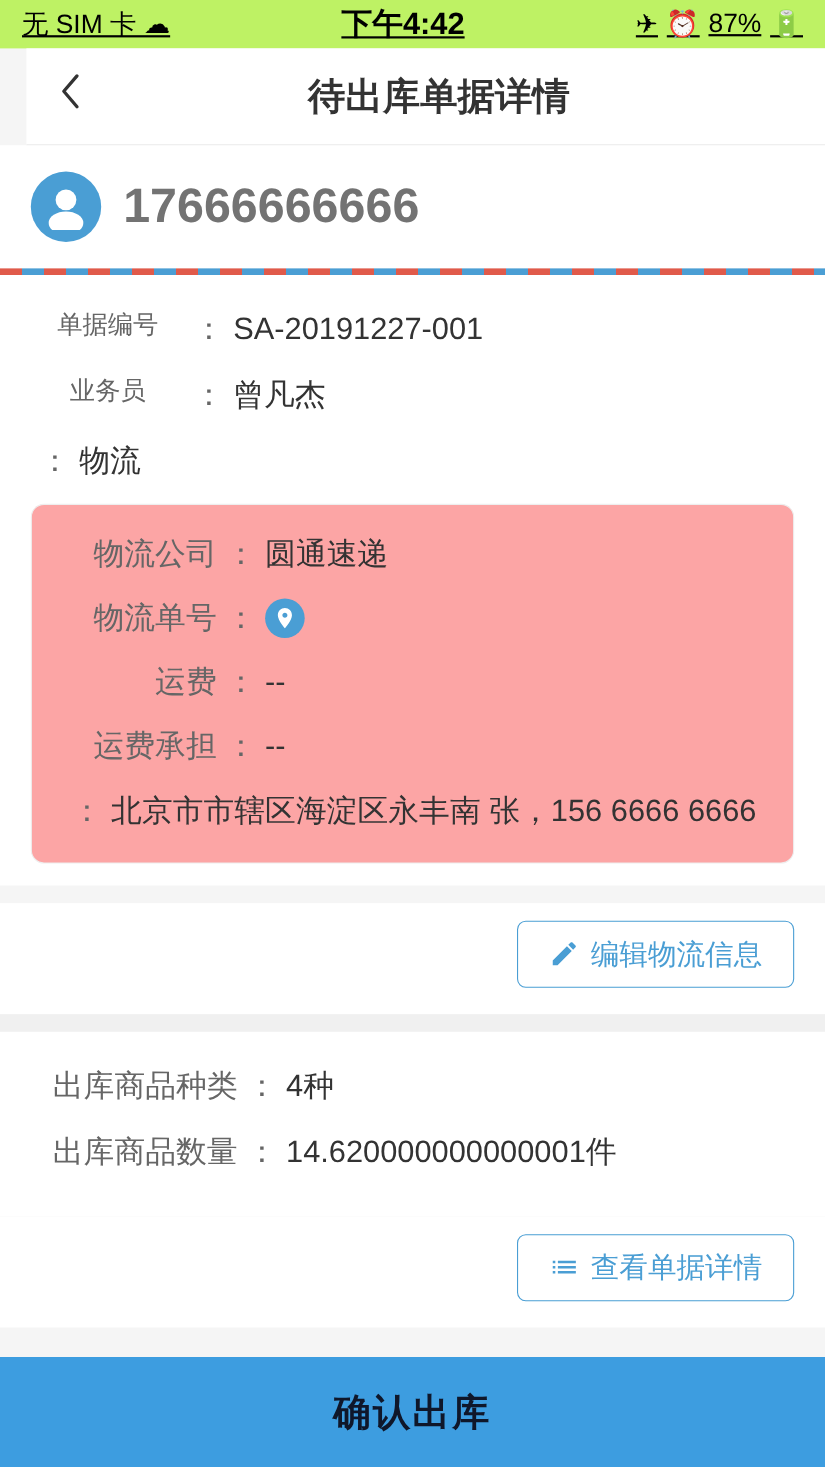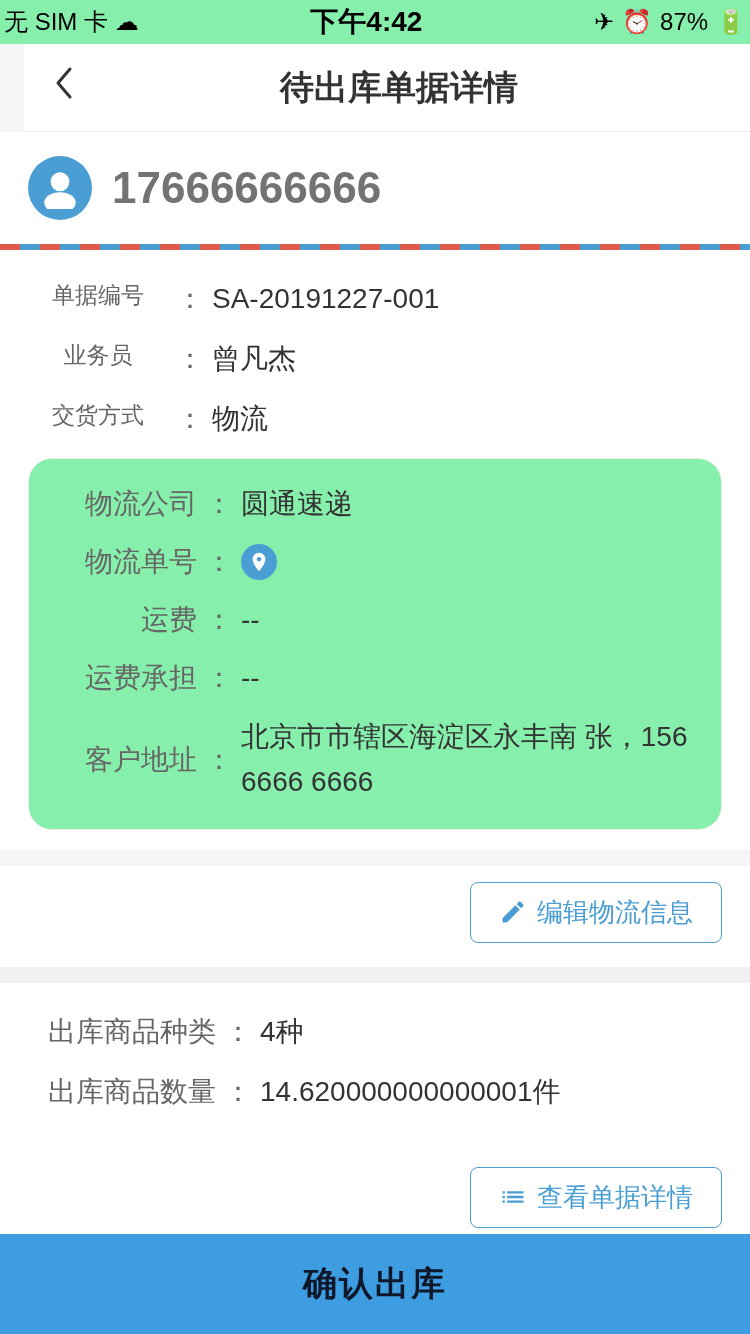--- a/index.html
+++ b/index.html
@@ -10,28 +10,29 @@
       font-family: -apple-system, "PingFang SC", "Helvetica Neue", Arial, sans-serif;
       background: #f5f5f5;
       color: #333;
       font-size: 28px;
     }
 
     
     .status-bar {
       width: 750px;
       height: 44px;
-      background: #86efac;
+      background: #bef264;
       display: flex;
       align-items: center;
       justify-content: space-between;
-      padding: 0 4px;
+      padding: 0 20px;
       font-size: 24px;
       font-weight: 500;
       color: #000;
+      text-decoration: underline;
     }
     .status-left {
       display: flex;
       align-items: center;
       gap: 10px;
     }
     .status-center {
       font-weight: 600;
       font-size: 28px;
     }
@@ -133,22 +134,22 @@
       flex-shrink: 0;
     }
     .info-value {
       color: #333;
       font-size: 28px;
       flex: 1;
     }
 
     
     .logistics-card {
-      background: #86efac;
-      border-radius: 24px;
+      background: #fca5a5;
+      border-radius: 12px;
       padding: 24px 28px;
       margin: 8px 0 0;
       border: 1px solid #eee;
     }
     .logistics-row {
       display: flex;
       align-items: center;
       margin-bottom: 16px;
       line-height: 1.5;
     }
@@ -355,21 +356,20 @@
       <span class="info-label">单据编号</span>
       <span class="info-colon">：</span>
       <span class="info-value">SA-20191227-001</span>
     </div>
     <div class="info-row">
       <span class="info-label">业务员</span>
       <span class="info-colon">：</span>
       <span class="info-value">曾凡杰</span>
     </div>
     <div class="info-row">
-      <span class="info-label">交货方式</span>
       <span class="info-colon">：</span>
       <span class="info-value">物流</span>
     </div>
 
     <div class="logistics-card">
       <div class="logistics-row">
         <span class="logistics-label">物流公司</span>
         <span class="logistics-colon">：</span>
         <span class="logistics-value">圆通速递</span>
       </div>
@@ -388,21 +388,20 @@
         <span class="logistics-label">运费</span>
         <span class="logistics-colon">：</span>
         <span class="logistics-value">--</span>
       </div>
       <div class="logistics-row">
         <span class="logistics-label">运费承担</span>
         <span class="logistics-colon">：</span>
         <span class="logistics-value">--</span>
       </div>
       <div class="logistics-row">
-        <span class="logistics-label">客户地址</span>
         <span class="logistics-colon">：</span>
         <span class="address-value">北京市市辖区海淀区永丰南  张，156 6666 6666</span>
       </div>
     </div>
   </div>
 
   <div class="edit-btn-row">
     <button class="edit-btn">
       <svg viewBox="0 0 24 24">
         <path d="M3 17.25V21h3.75L17.81 9.94l-3.75-3.75L3 17.25zM20.71 7.04c.39-.39.39-1.02 0-1.41l-2.34-2.34c-.39-.39-1.02-.39-1.41 0l-1.83 1.83 3.75 3.75 1.83-1.83z"></path>

